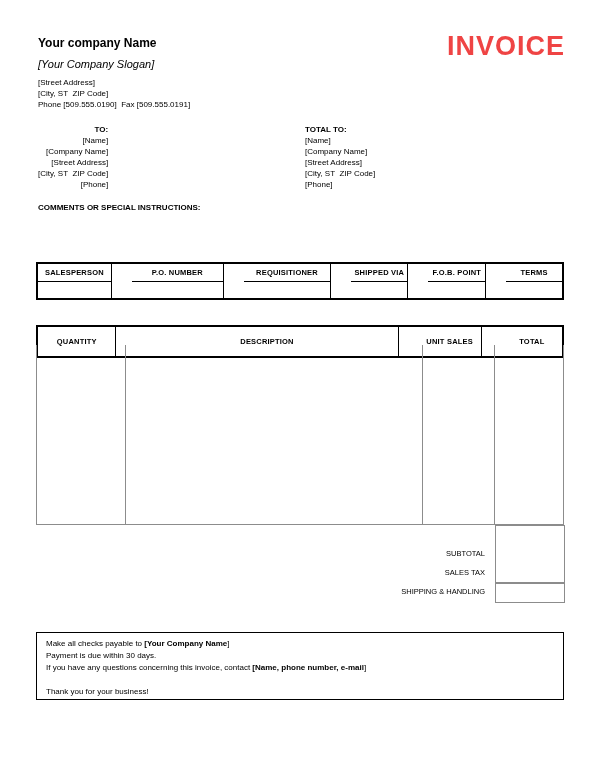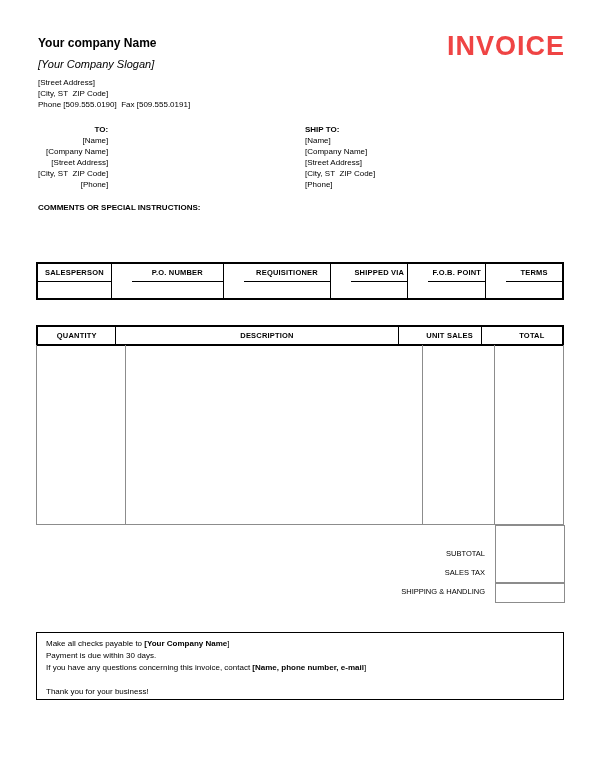--- a/index.html
+++ b/index.html
@@ -26,21 +26,21 @@
   .t-cell{box-sizing:border-box;display:flex;align-items:center;justify-content:center;
           font-size:7.5px;font-weight:bold;letter-spacing:.2px;}
   .order-tbl{top:262px;}
   .order-tbl .hrow .t-cell{height:18px;border-bottom:1px solid #000;border-right:1px solid #000;}
   .order-tbl .hrow .t-cell:last-child{border-right:none;}
   .order-tbl .drow .t-cell{height:16px;border-right:1px solid #000;font-weight:normal;}
   .order-tbl .drow .t-cell:last-child{border-right:none;}
   .c-sales{width:17.4%;} .c-po{width:21.7%;} .c-req{width:20.6%;}
   .c-ship{width:13.5%;} .c-fob{width:13.6%;} .c-terms{width:13.2%;}
   .items-head{top:325px;}
-  .items-head .t-cell{height:17px;border-right:1px solid #000;}
+  .items-head .t-cell{height:29px;border-right:1px solid #000;}
   .items-head .t-cell:last-child{border-right:none;}
   .items-body{position:absolute;left:36px;top:345px;width:528px;height:180px;box-sizing:border-box;
     border-left:1px solid #8c8c8c;border-right:1px solid #8c8c8c;border-bottom:1px solid #8c8c8c;display:flex;}
   .items-body .b-cell{box-sizing:border-box;height:100%;border-right:1px solid #8c8c8c;}
   .items-body .b-cell:last-child{border-right:none;}
   .c-qty{width:16.9%;} .c-desc{width:56.5%;} .c-price{width:13.6%;} .c-total{width:13.0%;}
   
   .totals-labels{position:absolute;left:36px;top:544px;width:449px;font-size:7.5px;}
   .totals-labels .t-line{height:19px;display:flex;align-items:center;justify-content:flex-end;}
   .sum-box{position:absolute;left:495px;width:70px;box-sizing:border-box;border:1px solid #8c8c8c;background:#fff;}
@@ -69,21 +69,21 @@
   <div class="addr-block to-block">
     <div class="lbl">TO:</div>
     <div class="pre">[Name]</div>
     <div class="pre">[Company Name]</div>
     <div class="pre">[Street Address]</div>
     <div class="pre">[City, ST  ZIP Code]</div>
     <div class="pre">[Phone]</div>
   </div>
 
   <div class="addr-block ship-block">
-    <div class="lbl">SHIP TO:</div>
+    <div class="lbl">TOTAL TO:</div>
     <div class="pre">[Name]</div>
     <div class="pre">[Company Name]</div>
     <div class="pre">[Street Address]</div>
     <div class="pre">[City, ST  ZIP Code]</div>
     <div class="pre">[Phone]</div>
   </div>
 
   <div class="comments">COMMENTS OR SPECIAL INSTRUCTIONS:</div>
 
   <div class="tbl order-tbl">

